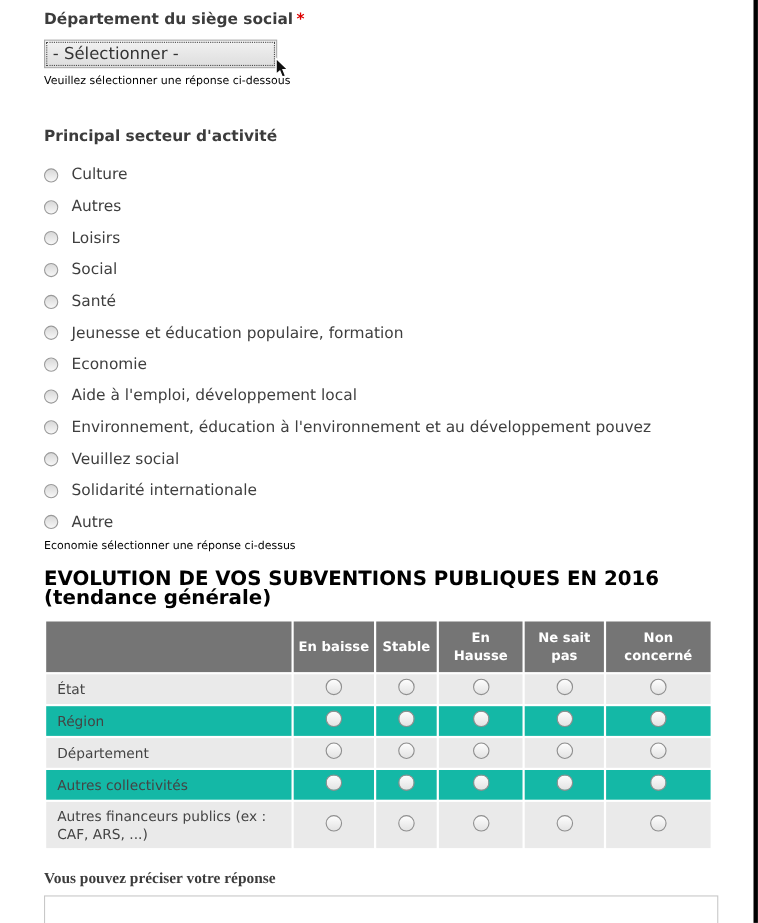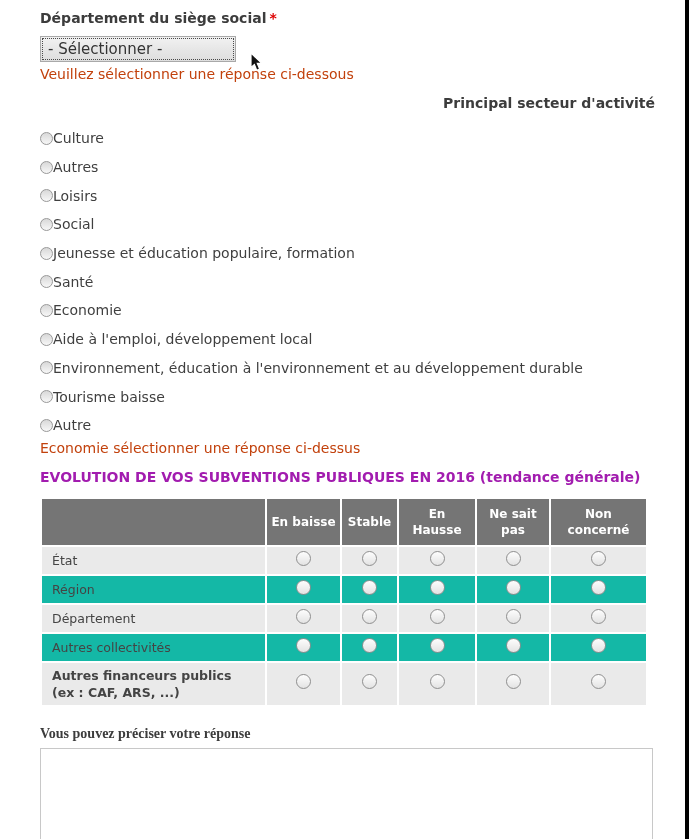--- a/index.html
+++ b/index.html
@@ -14,61 +14,62 @@
   .content { padding: 10px 34px 0 40px; position: relative; }
 
   .q-label {
     font-size: 14px; font-weight: bold; color: #3c3c3c;
     line-height: 17px;
   }
   .req { color: #dd0000; font-weight: bold; margin-left: 3px; }
 
   .select-box {
     margin-top: 9px;
-    width: 196px; height: 26px;
+    width: 212px; height: 26px;
     background: linear-gradient(180deg, #f2f2f2 0%, #e6e6e6 55%, #dedede 100%);
     border: 1px solid #a9a9a9;
     outline: 1px dotted #4a4a4a;
     outline-offset: -3px;
     font-size: 15px; color: #333;
     line-height: 24px;
     padding-left: 7px;
     cursor: default;
     white-space: nowrap; overflow: hidden;
   }
 
   .helper {
     margin-top: 4px;
-    font-size: 14px; color: #c2410c;
+    font-size: 10px; color: #000000;
     line-height: 16px;
   }
 
-  .q2-label { margin-top: 13px; text-align: right; }
+  .q2-label { margin-top: 34px; }
 
   ul.radio-list { list-style: none; margin-top: 12px; }
   ul.radio-list li {
     height: 28.7px;
     display: flex; align-items: center;
   }
   .radio {
     width: 13px; height: 13px; border-radius: 50%;
     border: 1px solid #999999;
     background: linear-gradient(180deg, #d8d8d8 0%, #f7f7f7 100%);
     flex: 0 0 auto;
     display: inline-block;
   }
   ul.radio-list .opt-label {
+    margin-left: 12px;
     font-size: 14px; color: #3f3f3f;
   }
 
   .helper-bottom { margin-top: 0; }
 
   .section-title {
     margin-top: 13px;
-    font-size: 14px; font-weight: bold; color: #a21caf;
+    font-size: 18px; font-weight: bold; color: #000000;
     line-height: 17px;
   }
 
   table.matrix {
     margin-top: 11px;
     border-collapse: separate;
     border-spacing: 2px;
     table-layout: fixed;
   }
   table.matrix th {
@@ -87,21 +88,21 @@
     text-align: center;
   }
   table.matrix tr.stripe-a td { background: #eaeaea; }
   table.matrix tr.stripe-b td { background: #14b8a6; }
   table.matrix td.row-label {
     text-align: left;
     font-size: 12.5px; color: #444444;
     padding: 4px 22px 4px 10px;
     line-height: 17px;
   }
-  table.matrix tr.tall td { height: 42px; font-weight: bold; }
+  table.matrix tr.tall td { height: 42px; }
   .t-radio {
     width: 15px; height: 15px; border-radius: 50%;
     border: 1px solid #8f8f8f;
     background: linear-gradient(180deg, #fdfdfd 0%, #e3e3e3 100%);
     display: inline-block;
   }
   col.c-label { width: 223px; }
   col.c1 { width: 73px; }
   col.c2 { width: 55px; }
   col.c3 { width: 76px; }
@@ -158,41 +159,45 @@
     <li>
         <span class="radio"></span>
         <span class="opt-label">Loisirs</span>
       </li>
     <li>
         <span class="radio"></span>
         <span class="opt-label">Social</span>
       </li>
     <li>
         <span class="radio"></span>
+        <span class="opt-label">Santé</span>
+      </li>
+    <li>
+        <span class="radio"></span>
         <span class="opt-label">Jeunesse et éducation populaire, formation</span>
       </li>
     <li>
         <span class="radio"></span>
-        <span class="opt-label">Santé</span>
-      </li>
-    <li>
-        <span class="radio"></span>
         <span class="opt-label">Economie</span>
       </li>
     <li>
         <span class="radio"></span>
         <span class="opt-label">Aide à l'emploi, développement local</span>
       </li>
     <li>
         <span class="radio"></span>
-        <span class="opt-label">Environnement, éducation à l'environnement et au développement durable</span>
-      </li>
-    <li>
-        <span class="radio"></span>
-        <span class="opt-label">Tourisme baisse</span>
+        <span class="opt-label">Environnement, éducation à l'environnement et au développement pouvez</span>
+      </li>
+    <li>
+        <span class="radio"></span>
+        <span class="opt-label">Veuillez social</span>
+      </li>
+    <li>
+        <span class="radio"></span>
+        <span class="opt-label">Solidarité internationale</span>
       </li>
     <li>
         <span class="radio"></span>
         <span class="opt-label">Autre</span>
       </li>
   </ul>
   <div class="helper helper-bottom">Economie sélectionner une réponse ci-dessus</div>
 
   
   <div class="section-title">EVOLUTION DE VOS SUBVENTIONS PUBLIQUES EN 2016 (tendance générale)</div>

